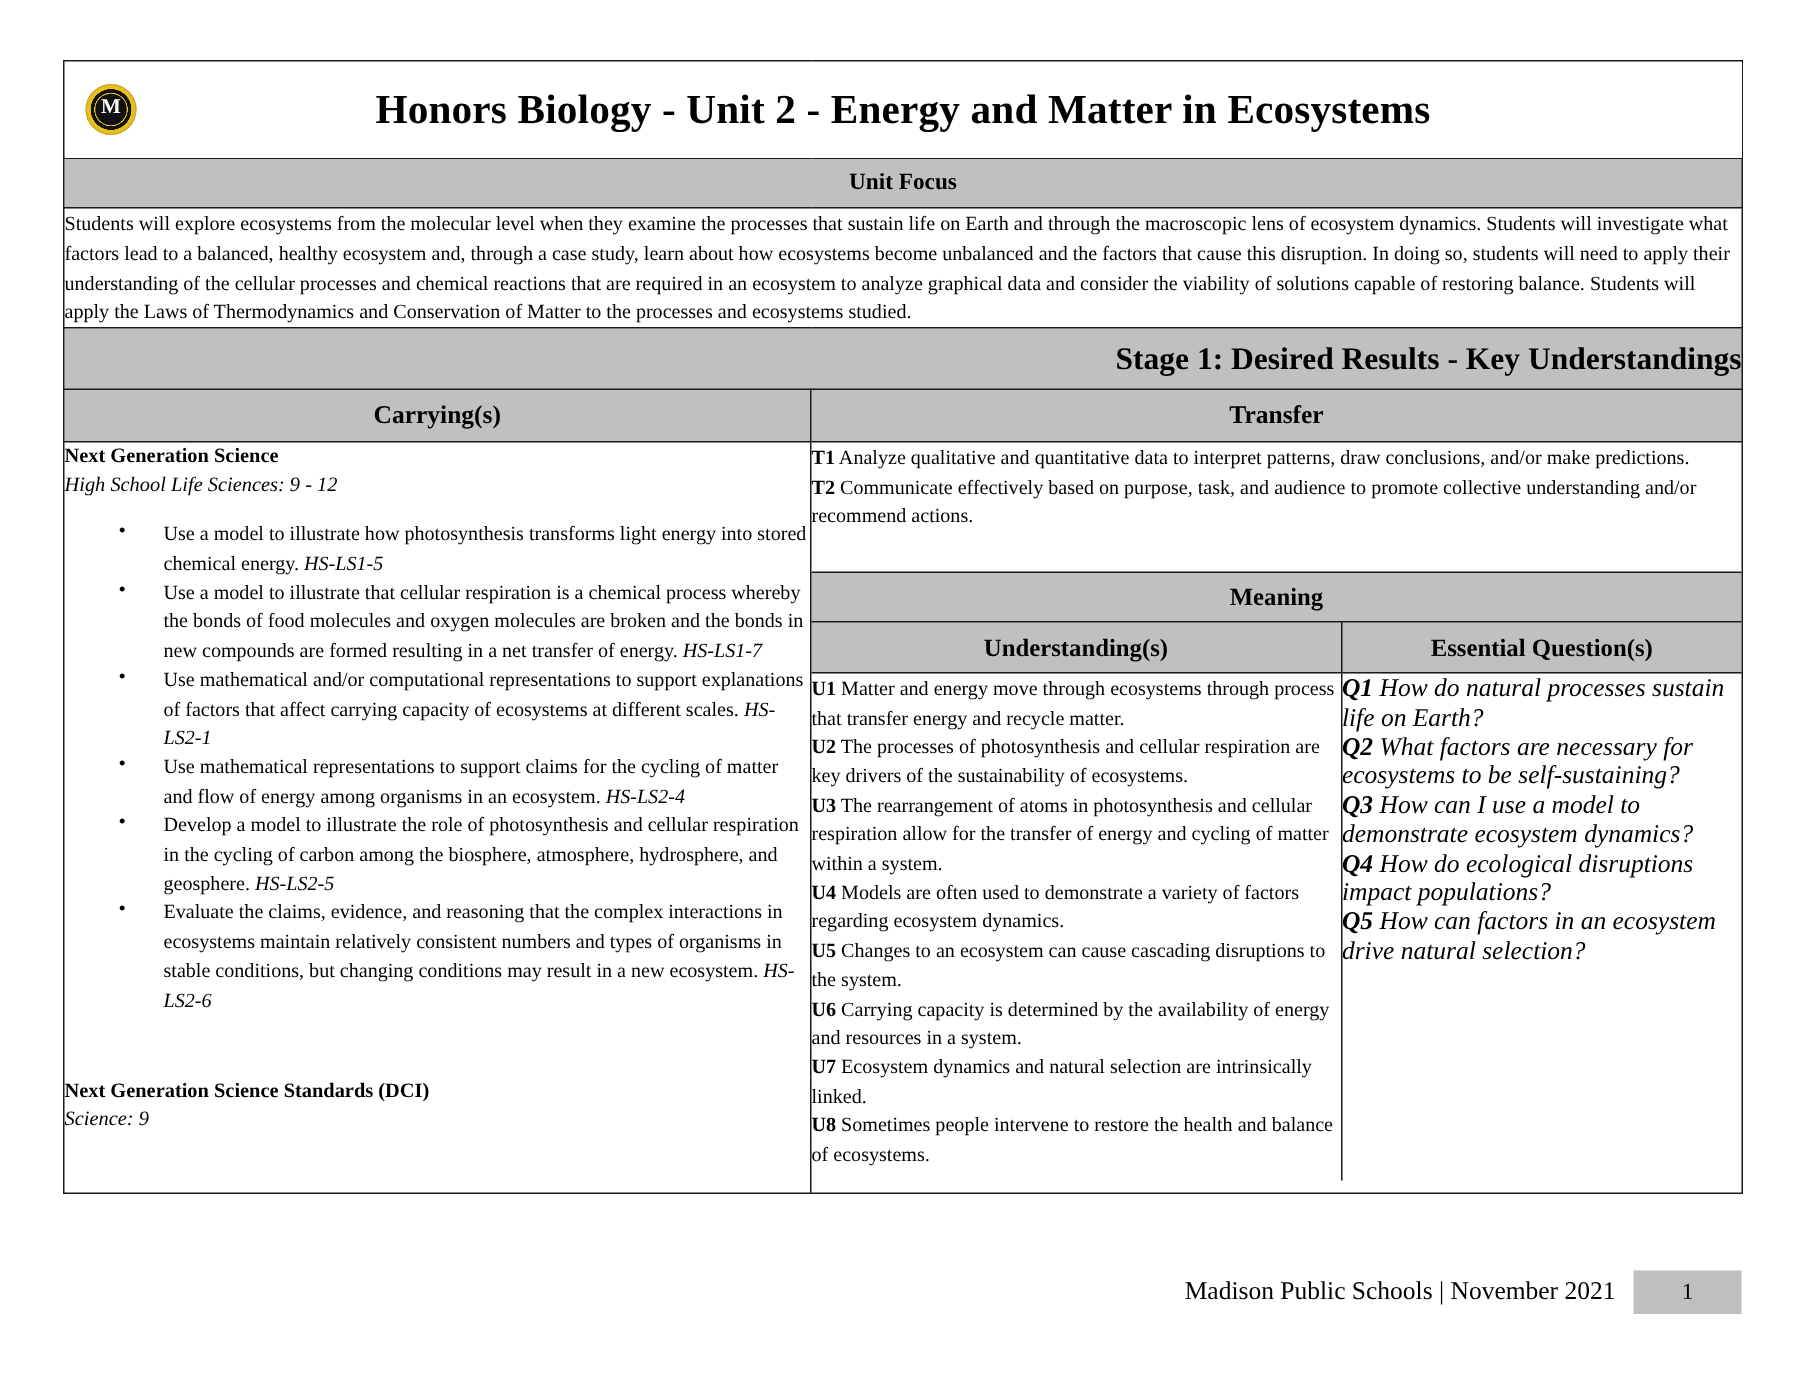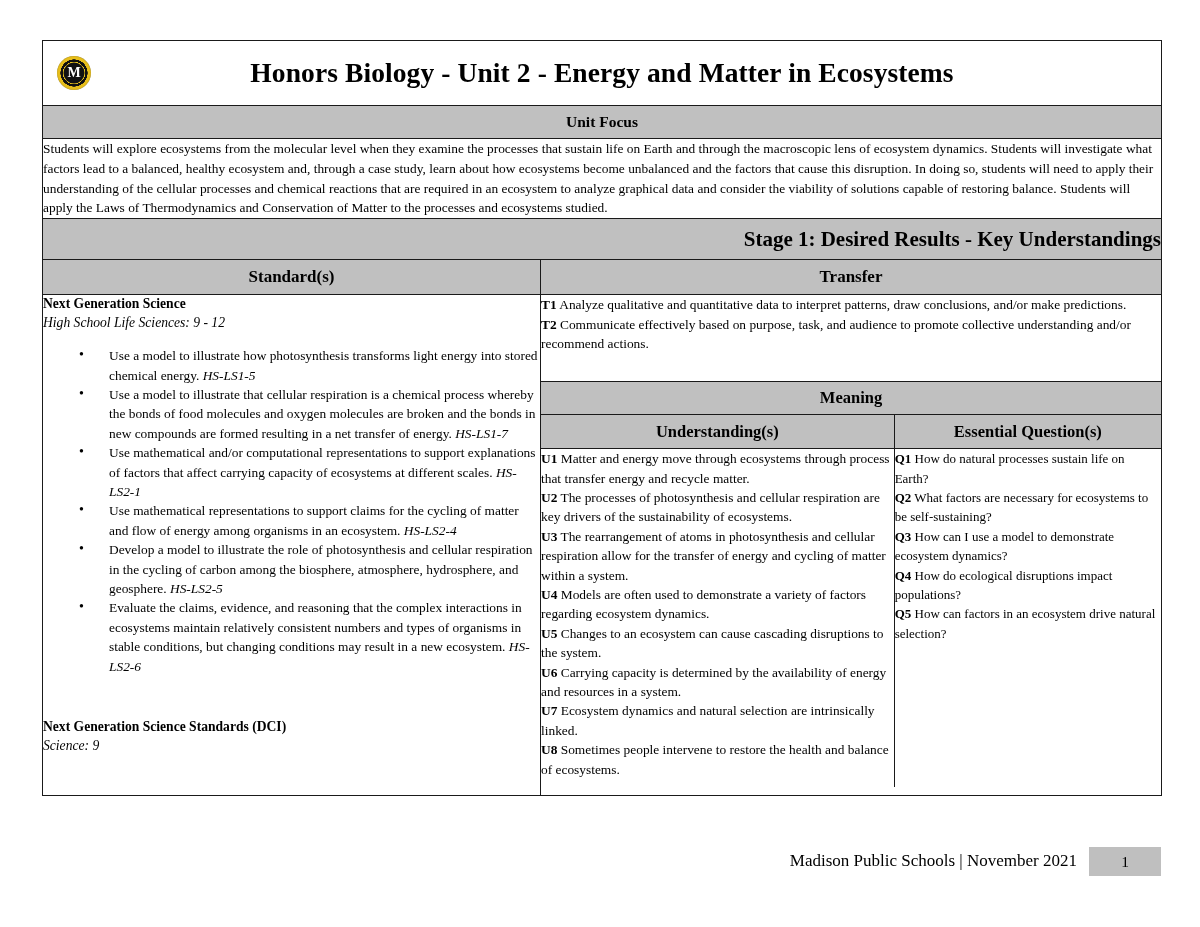--- a/index.html
+++ b/index.html
@@ -215,22 +215,23 @@
     font-size: 13.4px;
     line-height: 19.4px;
   }
   .und-text b { font-weight: bold; }
 
   .eq-cell {
     padding: 8px 8px 8px 8px;
     height: 338px;
   }
   .eq-text {
-    font-size: 13px;
+    font-size: 17px;
     line-height: 19.4px;
+    font-style: italic;
   }
   .eq-text b { font-weight: bold; }
 
   
   .footer {
     position: absolute;
     left: 0;
     top: 845px;
     width: 1200px;
     height: 32px;
@@ -288,21 +289,21 @@
         <td class="focus-cell" colspan="2">
           <div class="focus-text">Students will explore ecosystems from the molecular level when they examine the processes that sustain life on Earth and through the macroscopic lens of ecosystem dynamics. Students will investigate what factors lead to a balanced, healthy ecosystem and, through a case study, learn about how ecosystems become unbalanced and the factors that cause this disruption.  In doing so, students will need to apply their understanding of the cellular processes and chemical reactions that are required in an ecosystem to analyze graphical data and consider the viability of solutions capable of restoring balance.  Students will apply the Laws of Thermodynamics and Conservation of Matter to the processes and ecosystems studied.</div>
         </td>
       </tr>
 
       <tr>
         <td class="band band-stage" colspan="2">Stage 1: Desired Results - Key Understandings</td>
       </tr>
 
       <tr>
-        <td class="band band-colhead">Standard(s)</td>
+        <td class="band band-colhead">Carrying(s)</td>
         <td class="band band-colhead">Transfer</td>
       </tr>
 
       <tr>
 
         <td class="standards-cell">
           <div class="std-head">Next Generation Science</div>
           <div class="std-sub">High School Life Sciences: 9 - 12</div>
           <ul class="std-list" id="standards-list">
               <li><span>Use a model to illustrate how photosynthesis transforms light energy into stored chemical energy. </span><span class="code">HS-LS1-5</span></li>

